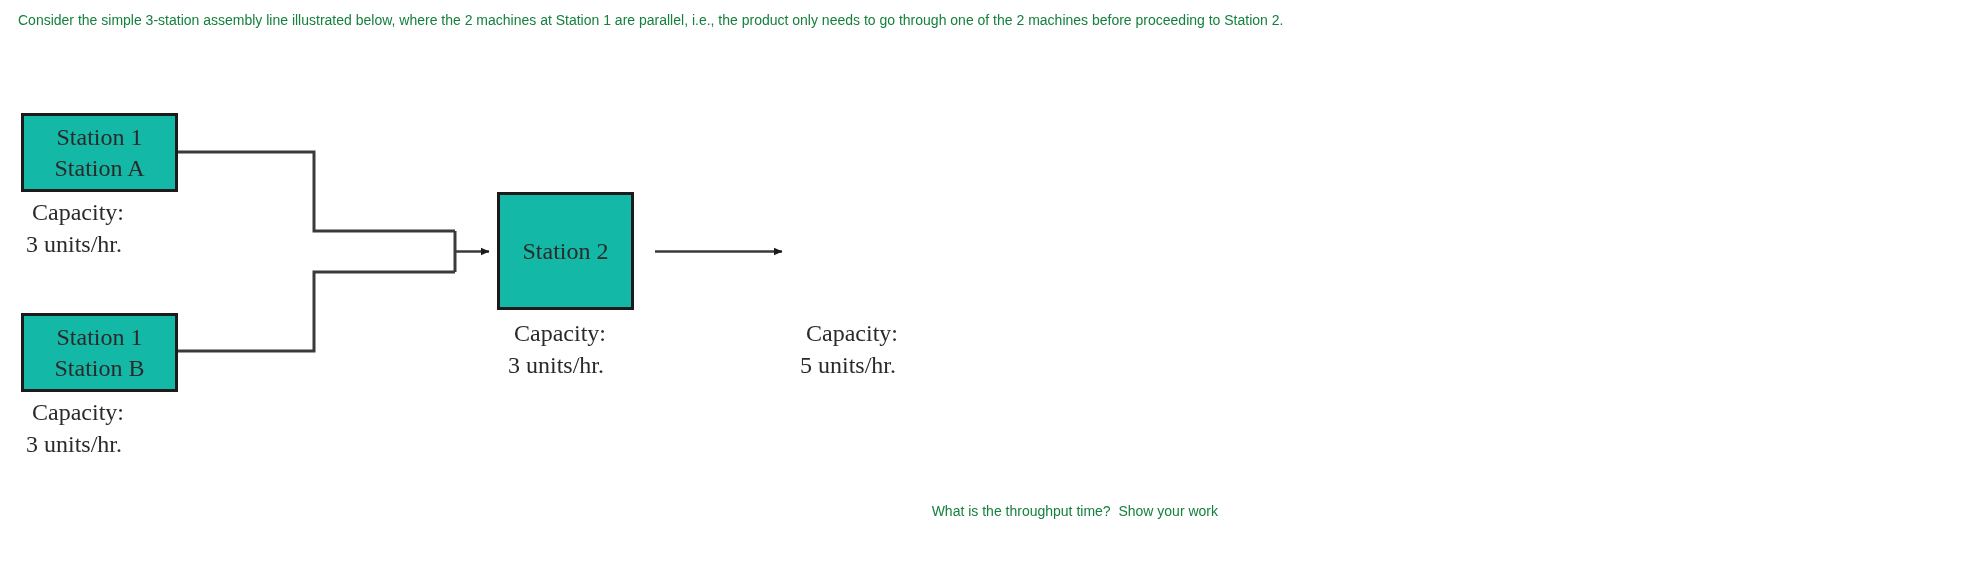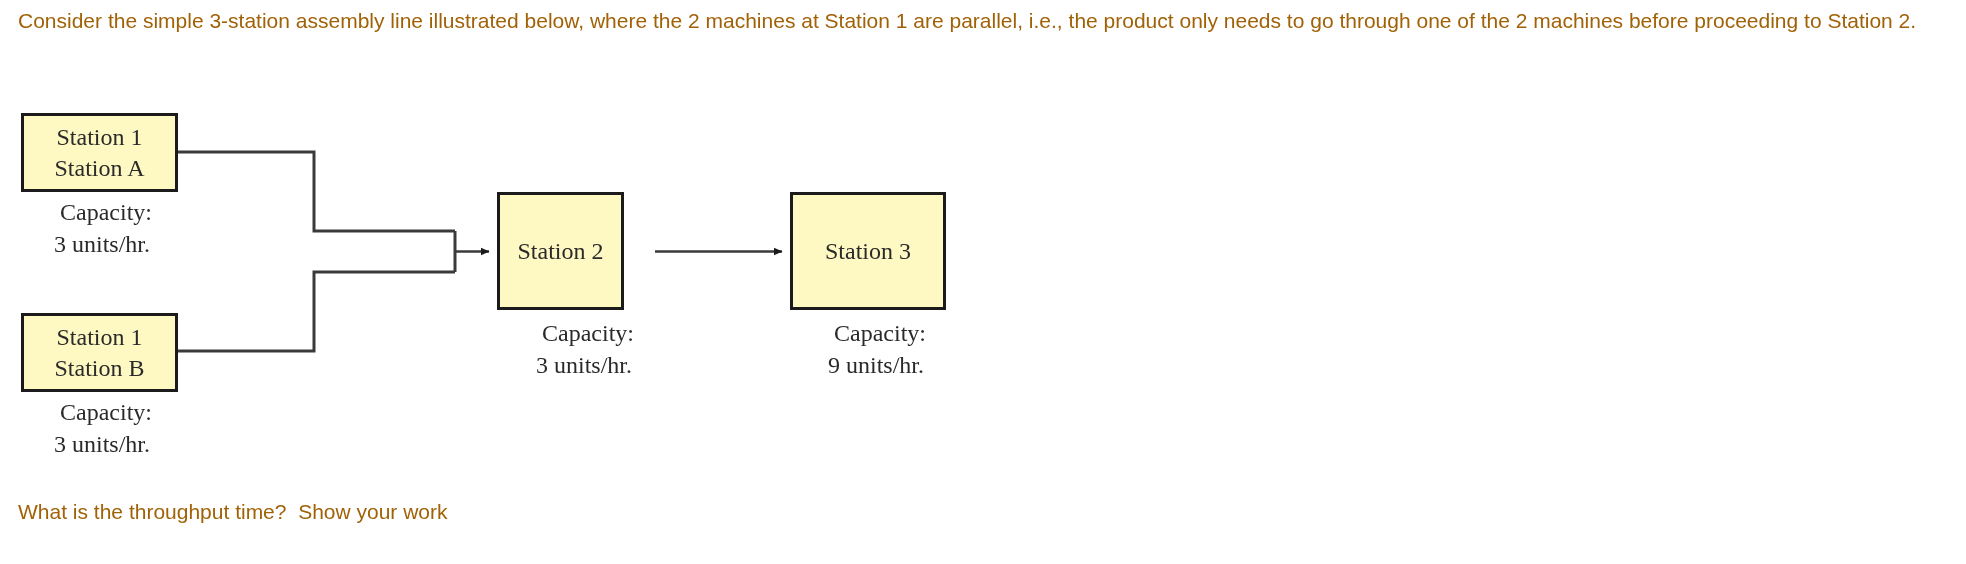--- a/index.html
+++ b/index.html
@@ -13,34 +13,35 @@
     position: relative;
     overflow: hidden;
     font-family: "Liberation Sans", sans-serif;
     color: #111111;
   }
 
   
   .prose {
     position: absolute;
     font-family: "Liberation Sans", sans-serif;
-    font-size: 21px;
+    font-size: 14px;
     line-height: 31px;
-    color: #a16207;
+    color: #15803d;
     white-space: pre-wrap;
   }
   #intro-text {
     left: 18px;
     top: 5px;
     width: 1900px;
   }
   #question-text {
     left: 18px;
     top: 496px;
     width: 1200px;
+    text-align: right;
   }
 
   
   #diagram {
     position: absolute;
     left: 0;
     top: 0;
     width: 1000px;
     height: 420px;
   }
@@ -49,53 +50,53 @@
     left: 0;
     top: 0;
     width: 1000px;
     height: 420px;
   }
 
   
   .node {
     position: absolute;
     box-sizing: border-box;
-    background: #fef9c3;
+    background: #14b8a6;
     border: 3.5px solid #1b1b1b;
     display: flex;
     flex-direction: column;
     align-items: center;
     justify-content: center;
     font-family: "Liberation Serif", serif;
     color: #2a2a2a;
     font-size: 24px;
     line-height: 31px;
     z-index: 2;
   }
   .node .line {
     display: block;
     white-space: nowrap;
   }
 
   #node-machine-a { left: 21px;  top: 113px; width: 157px; height: 79px; }
   #node-machine-b { left: 21px;  top: 313px; width: 157px; height: 79px; }
-  #node-station-2 { left: 497px; top: 192px; width: 127px; height: 118px; }
+  #node-station-2 { left: 497px; top: 192px; width: 137px; height: 118px; }
   #node-station-3 { left: 790px; top: 192px; width: 156px; height: 118px; }
 
   
   .capacity {
     position: absolute;
     font-family: "Liberation Serif", serif;
     font-size: 24px;
     line-height: 32px;
     color: #2a2a2a;
     white-space: nowrap;
     z-index: 2;
   }
-  .capacity .line { display: block; margin-left: 28px; }
+  .capacity .line { display: block; }
 
   #cap-machine-a { left: 26px;  top: 196px; }
   #cap-machine-b { left: 26px;  top: 396px; }
   #cap-station-2 { left: 508px; top: 317px; }
   #cap-station-3 { left: 800px; top: 317px; }
   #cap-machine-a .line:first-child,
   #cap-machine-b .line:first-child,
   #cap-station-2 .line:first-child,
   #cap-station-3 .line:first-child { padding-left: 6px; }
 </style>
@@ -143,23 +144,20 @@
   </div>
 
   <div class="node" id="node-station-2">
     <span class="line">Station 2</span>
   </div>
   <div class="capacity" id="cap-station-2">
     <span class="line">Capacity:</span>
     <span class="line">3 units/hr.</span>
   </div>
 
-  <div class="node" id="node-station-3">
-    <span class="line">Station 3</span>
-  </div>
   <div class="capacity" id="cap-station-3">
     <span class="line">Capacity:</span>
-    <span class="line">9 units/hr.</span>
+    <span class="line">5 units/hr.</span>
   </div>
 
 </div>
 
 <div class="prose" id="question-text">What is the throughput time?  Show your work</div>
 
 </body></html>

